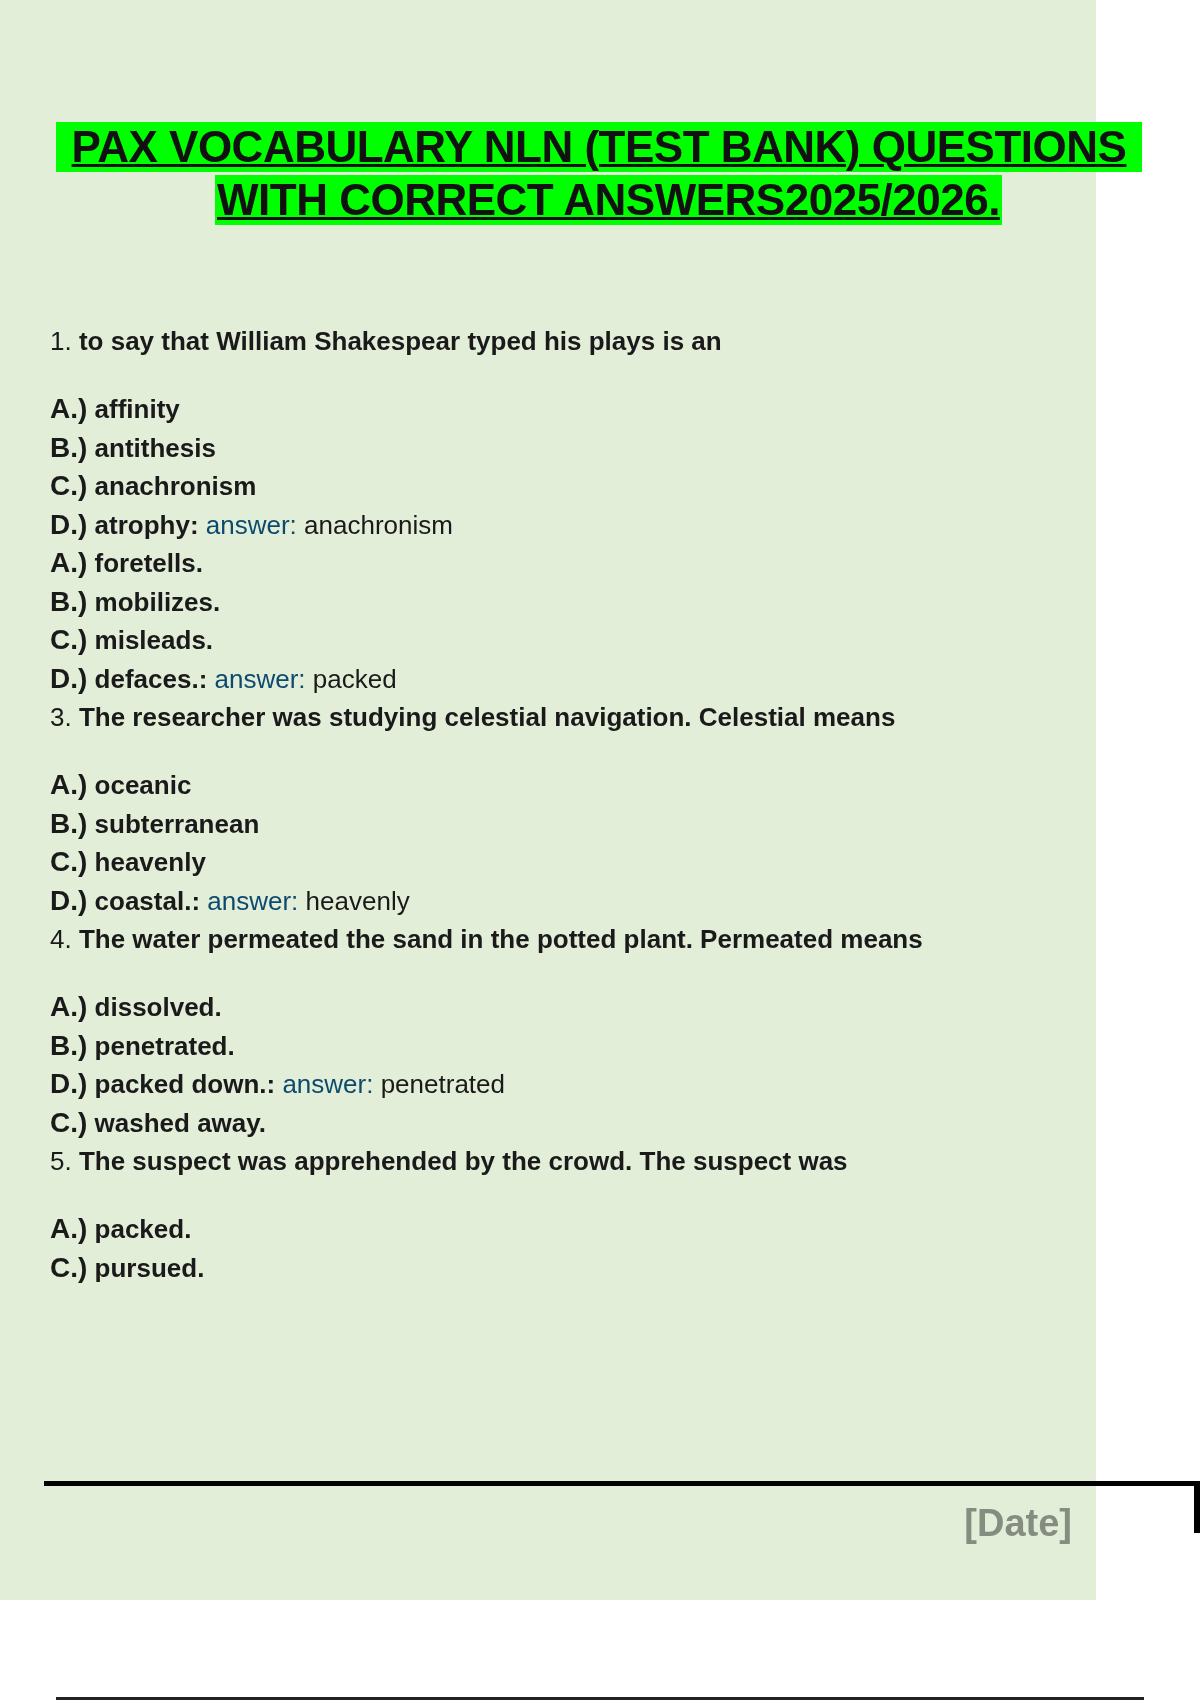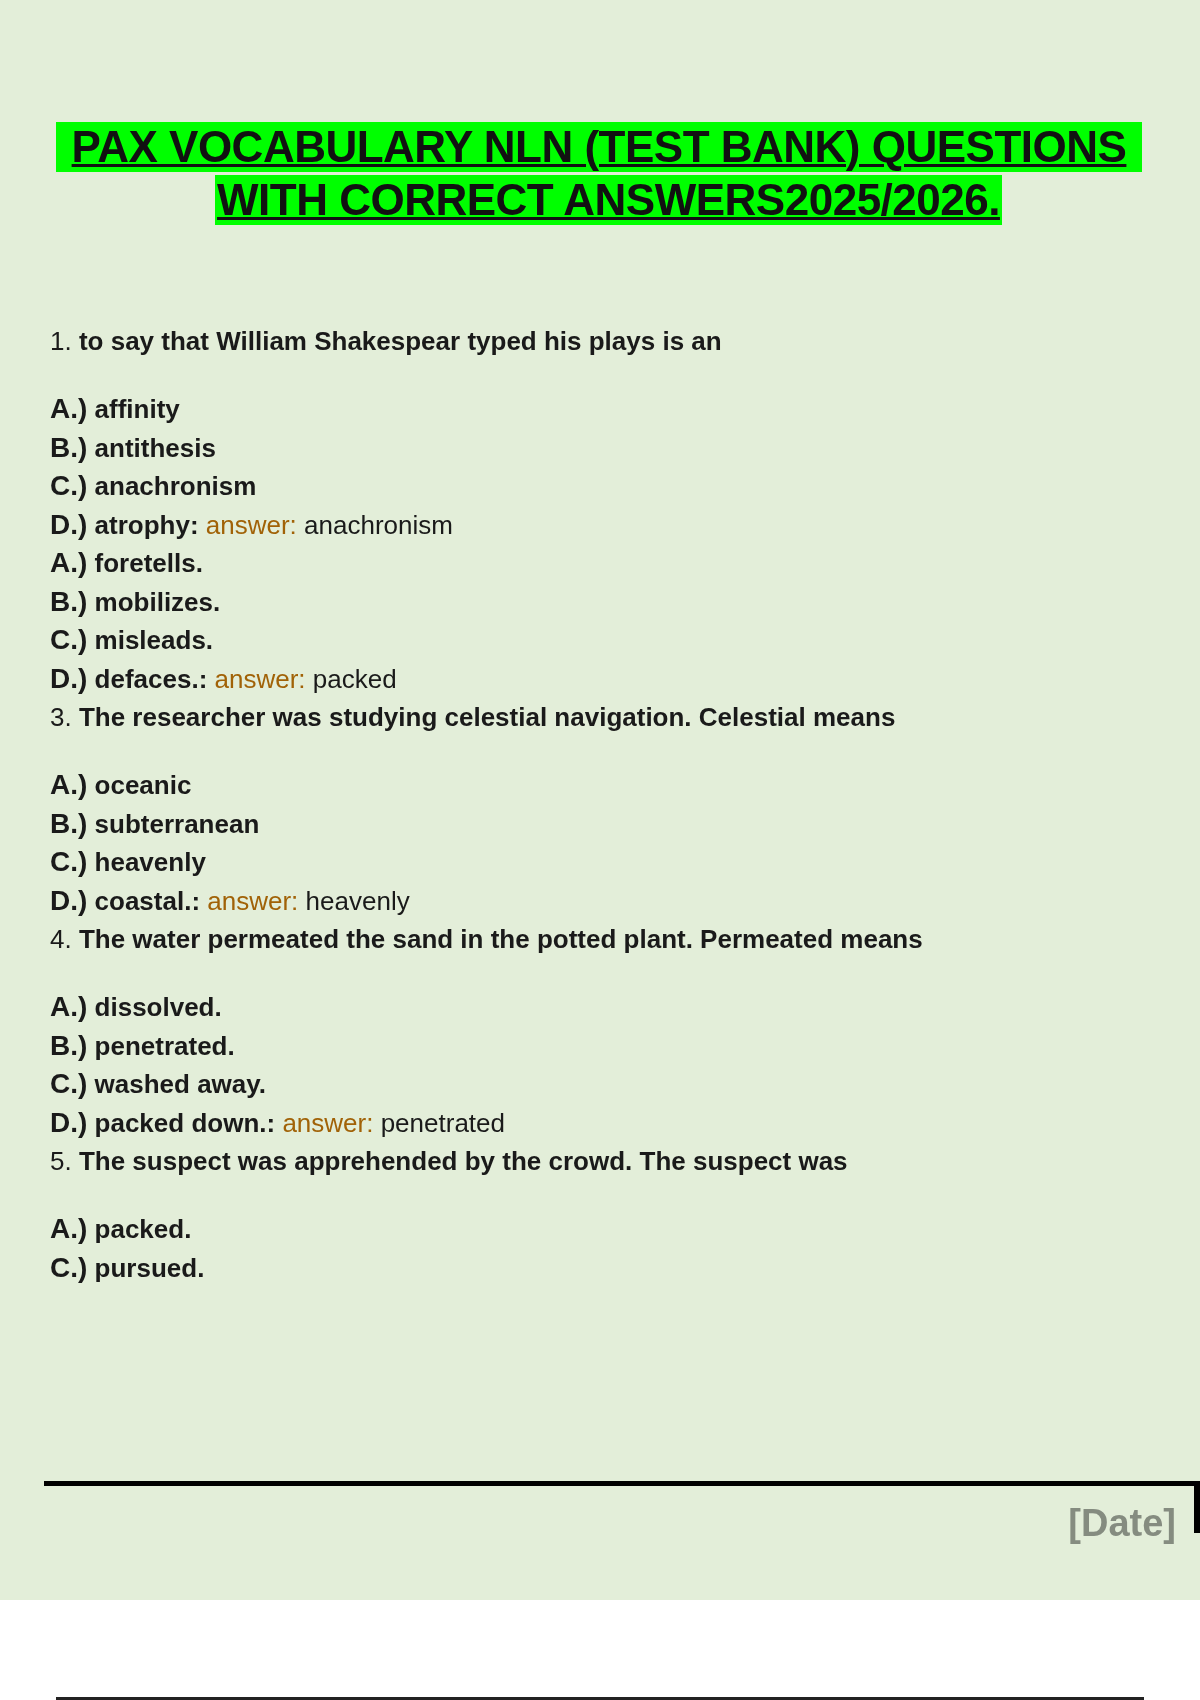--- a/index.html
+++ b/index.html
@@ -7,21 +7,21 @@
       width: 1200px;
       height: 1700px;
       background: #ffffff;
       font-family: "Liberation Sans", sans-serif;
       position: relative;
       overflow: hidden;
     }
     .page {
       position: absolute;
       left: 0; top: 0;
-      width: 1200px;
+      width: 1096px;
       height: 1600px;
       background: #e3eed9;
     }
     .title-block {
       position: absolute;
       top: 122px;
       left: 0;
       width: 1200px;
       text-align: center;
     }
@@ -62,21 +62,21 @@
     .q-text { font-weight: bold; }
     .option {
       font-size: 26px;
       line-height: 38.5px;
       color: #1a1a1a;
       font-weight: bold;
       height: 38.5px;
       white-space: nowrap;
     }
     .opt-letter { font-weight: bold; font-size: 28px; }
-    .answer-label { color: #a16207; font-weight: normal; }
+    .answer-label { color: #0c4a6e; font-weight: normal; }
     .answer-value { color: #1a1a1a; font-weight: normal; }
     .footer-rule {
       position: absolute;
       top: 1481px;
       left: 44px;
       width: 1156px;
       height: 5px;
       background: #000;
     }
     .footer-vert {
@@ -145,22 +145,22 @@
       <div class="option"><span class="opt-letter">D.)</span> <span>coastal.:</span> <span class="answer-label">answer:</span> <span class="answer-value">heavenly</span></div>
     </div>
 
     <div class="question">
       <div class="q-stem">
         <span class="q-num">4.</span>
         <span class="q-text">The water permeated the sand in the potted plant. Permeated means</span>
       </div>
       <div class="option"><span class="opt-letter">A.)</span> <span>dissolved.</span></div>
       <div class="option"><span class="opt-letter">B.)</span> <span>penetrated.</span></div>
+      <div class="option"><span class="opt-letter">D.)</span> <span>packed down.:</span> <span class="answer-label">answer:</span> <span class="answer-value">penetrated</span></div>
       <div class="option"><span class="opt-letter">C.)</span> <span>washed away.</span></div>
-      <div class="option"><span class="opt-letter">D.)</span> <span>packed down.:</span> <span class="answer-label">answer:</span> <span class="answer-value">penetrated</span></div>
     </div>
 
     <div class="question">
       <div class="q-stem">
         <span class="q-num">5.</span>
         <span class="q-text">The suspect was apprehended by the crowd. The suspect was</span>
       </div>
       <div class="option"><span class="opt-letter">A.)</span> <span>packed.</span></div>
       <div class="option"><span class="opt-letter">C.)</span> <span>pursued.</span></div>
     </div>

